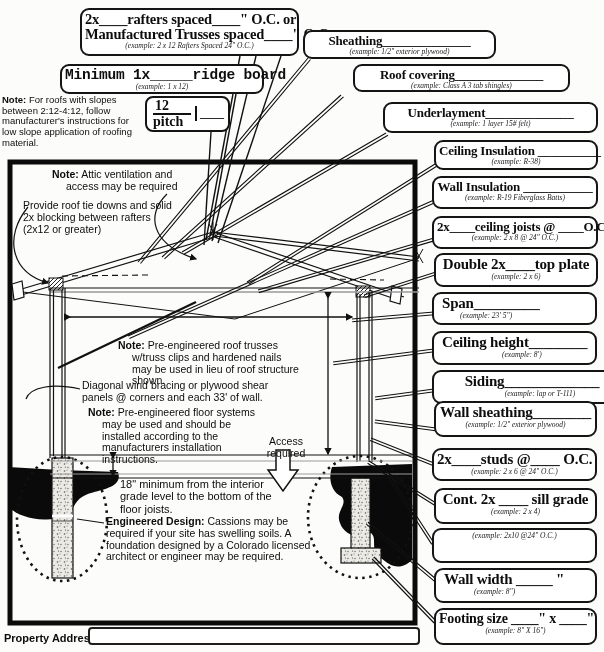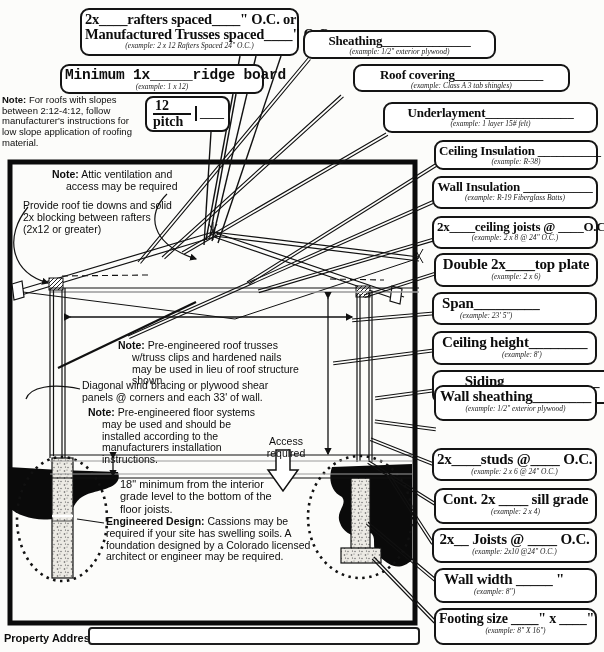--- a/index.html
+++ b/index.html
@@ -199,34 +199,33 @@
     <div class="ex" style="padding-left:18px;">(example: 23' 5")</div>
   </div>
   <div class="callout big" style="left:432px;top:331px;width:165px;height:34px;text-align:left;padding-left:8px;">
     <div class="lbl">Ceiling height________</div>
     <div class="ex" style="padding-left:60px;">(example: 8')</div>
   </div>
   <div class="callout big" style="left:432px;top:370px;width:195px;height:34px;text-align:center;padding-left:8px;">
     <div class="lbl">Siding_____________</div>
     <div class="ex" style="padding-left:16px;">(example: lap or T-111)</div>
   </div>
-  <div class="callout big" style="left:434px;top:385px;width:163px;height:36px;">
+  <div class="callout big" style="left:434px;top:401px;width:163px;height:36px;">
     <div class="lbl">Wall sheathing________</div>
     <div class="ex">(example: 1/2" exterior plywood)</div>
   </div>
   <div class="callout big" style="left:432px;top:448px;width:165px;height:33px;">
     <div class="lbl">2x____studs @____ O.C.</div>
     <div class="ex">(example: 2 x 6 @ 24" O.C.)</div>
   </div>
   <div class="callout big" style="left:434px;top:488px;width:163px;height:36px;">
     <div class="lbl">Cont. 2x ____ sill grade</div>
     <div class="ex">(example: 2 x 4)</div>
   </div>
   <div class="callout big" style="left:432px;top:528px;width:165px;height:35px;">
-    <div class="lbl">2x__ Joists @ ____ O.C.</div>
     <div class="ex">(example: 2x10 @24" O.C.)</div>
   </div>
   <div class="callout big" style="left:434px;top:568px;width:163px;height:35px;text-align:left;padding-left:8px;">
     <div class="lbl">Wall width _____ "</div>
     <div class="ex" style="padding-left:30px;">(example: 8")</div>
   </div>
   <div class="callout big" style="left:434px;top:608px;width:163px;height:37px;">
     <div class="lbl" style="font-size:14px;">Footing size ____" x ____"</div>
     <div class="ex">(example: 8" X 16")</div>
   </div>

